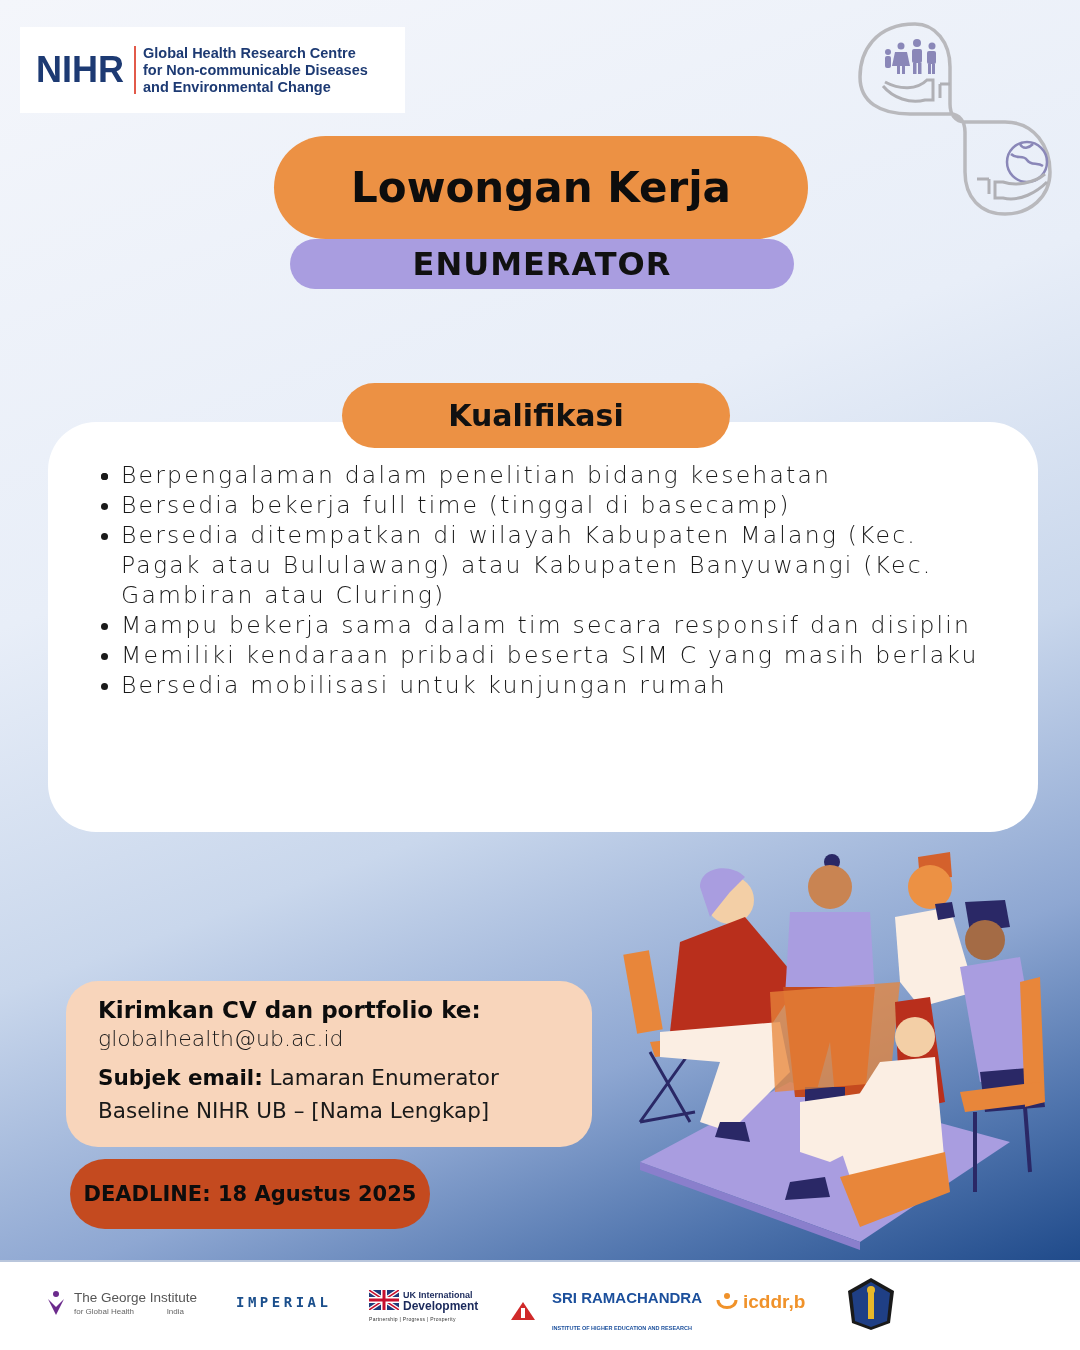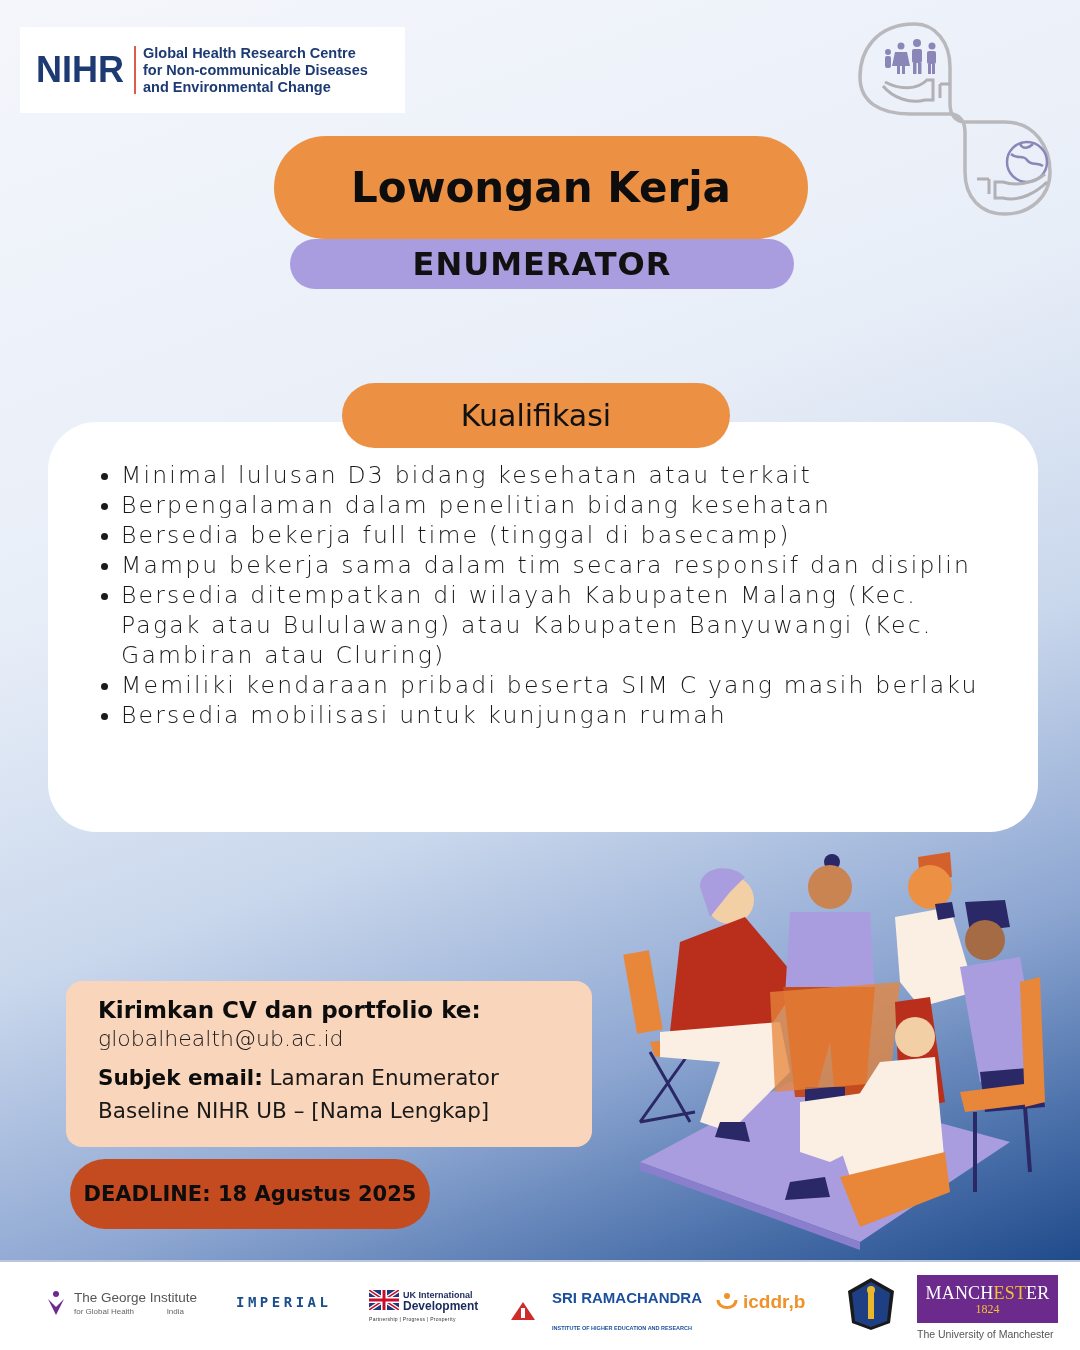--- a/index.html
+++ b/index.html
@@ -59,38 +59,38 @@
   .qual-card {
     position: absolute; left: 48px; top: 422px; width: 990px; height: 410px;
     background: #ffffff; border-radius: 48px;
   }
   .qual-badge {
     position: absolute; left: 342px; top: 383px; width: 388px; height: 65px;
     background: #ec9144; border-radius: 34px; z-index: 3;
     display: flex; align-items: center; justify-content: center;
   }
   .qual-badge span {
-    font-family: "DejaVu Sans", sans-serif; font-weight: 400; font-size: 30px; color: #111111;
+    font-family: "DejaVu Sans", sans-serif; font-weight: 700; font-size: 30px; color: #111111;
   }
   .qual-list {
     position: absolute; left: 98px; top: 460px; width: 900px; list-style: none; z-index: 3;
   }
   .qual-list li {
     position: relative; padding-left: 23px;
     font-family: "DejaVu Sans", sans-serif; font-size: 23.5px; line-height: 30px;
     color: #1a1a1a; letter-spacing: 2.2px; font-weight: 300;
   }
   .qual-list li .bullet {
     position: absolute; left: 3px; top: 13px; width: 7px; height: 7px; border-radius: 50%; background: #1a1a1a;
   }
 
   
   .contact-card {
     position: absolute; left: 66px; top: 981px; width: 526px; height: 166px;
-    background: #f8d5bb; border-radius: 16px; padding: 14px 0 0 32px;
+    background: #f8d5bb; border-radius: 32px; padding: 14px 0 0 32px;
   }
   .contact-head {
     font-family: "DejaVu Sans", sans-serif; font-weight: 700; font-size: 23px; color: #0d0d0d; line-height: 30px;
   }
   .contact-email {
     font-family: "DejaVu Sans", sans-serif; font-size: 22px; color: #1a1a1a; line-height: 28px; font-weight: 300;
   }
   .contact-subject {
     margin-top: 8px;
     font-family: "DejaVu Sans", sans-serif; font-size: 21.5px; color: #1a1a1a; line-height: 33px; width: 470px;
@@ -192,25 +192,25 @@
   </div>
   <div class="pill-role">
     <span>ENUMERATOR</span>
   </div>
 
   <div class="qual-card"></div>
   <div class="qual-badge">
     <span>Kualifikasi</span>
   </div>
   <ul class="qual-list">
-    <li><span class="bullet"></span><span>Minimal lulusan D3 bidang kesehatan atau terkait</span></li>
+    <li><span class="bullet"></span></li>
     <li><span class="bullet"></span><span>Berpengalaman dalam penelitian bidang kesehatan</span></li>
     <li><span class="bullet"></span><span>Bersedia bekerja full time (tinggal di basecamp)</span></li>
+    <li><span class="bullet"></span><span>Bersedia ditempatkan di wilayah Kabupaten Malang (Kec. Pagak atau Bululawang) atau Kabupaten Banyuwangi (Kec. Gambiran atau Cluring)</span></li>
     <li><span class="bullet"></span><span>Mampu bekerja sama dalam tim secara responsif dan disiplin</span></li>
-    <li><span class="bullet"></span><span>Bersedia ditempatkan di wilayah Kabupaten Malang (Kec. Pagak atau Bululawang) atau Kabupaten Banyuwangi (Kec. Gambiran atau Cluring)</span></li>
     <li><span class="bullet"></span><span>Memiliki kendaraan pribadi beserta SIM C yang masih berlaku</span></li>
     <li><span class="bullet"></span><span>Bersedia mobilisasi untuk kunjungan rumah</span></li>
   </ul>
 
   <div class="contact-card">
     <div class="contact-head">Kirimkan CV dan portfolio ke:</div>
     <div class="contact-email">globalhealth@ub.ac.id</div>
     <div class="contact-subject">
       <b>Subjek email:</b>
       <span>Lamaran Enumerator Baseline NIHR UB – [Nama Lengkap]</span>
@@ -318,20 +318,13 @@
     <span class="a">icddr,b</span>
   </div>
 
   <svg class="logo ub-seal" viewBox="0 0 50 54">
     <polygon points="25,1 48,14 44,46 25,53 6,46 2,14" fill="#1a1a1a"></polygon>
     <polygon points="25,5 44,16 41,44 25,50 9,44 6,16" fill="#1f3f85"></polygon>
     <rect x="22" y="14" width="6" height="28" fill="#e8b82a"></rect>
     <circle cx="25" cy="13" r="4" fill="#e8b82a"></circle>
   </svg>
 
-  <div class="logo manchester">
-    <div class="box">
-      <span class="a"><span>MANCH</span><span class="gold">ES</span><span class="gold">T</span><span>ER</span></span>
-      <span class="b">1824</span>
-    </div>
-    <div class="c">The University of Manchester</div>
-  </div>
 </div>
 
 </body></html>

